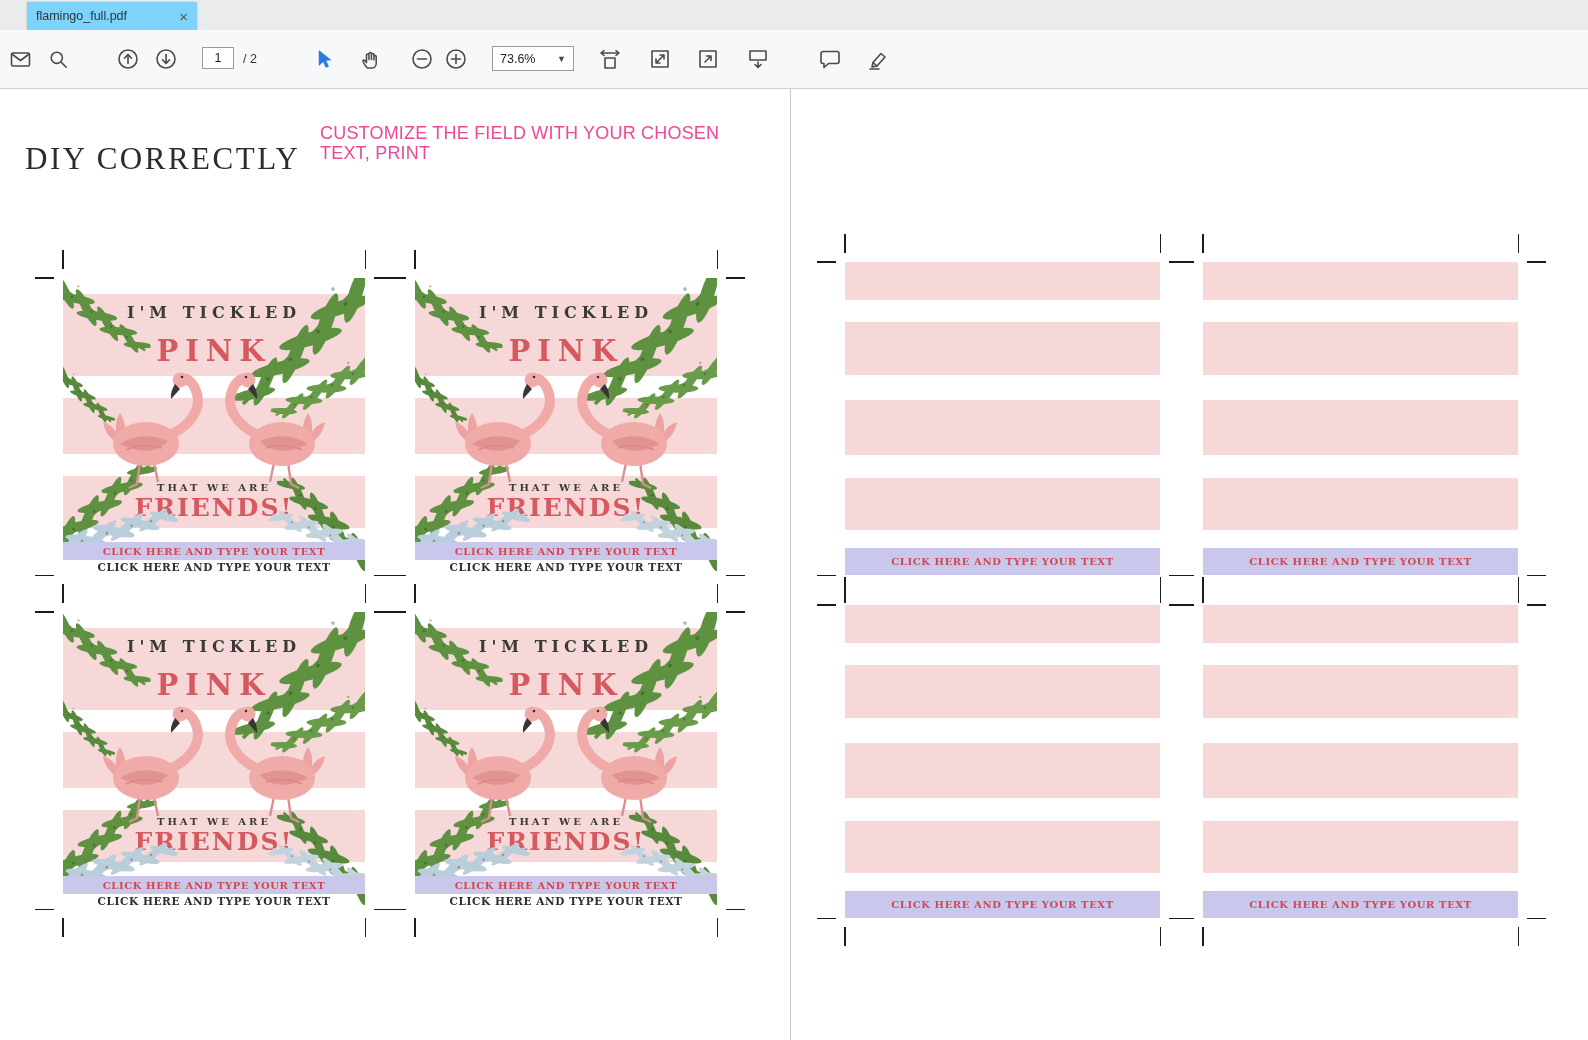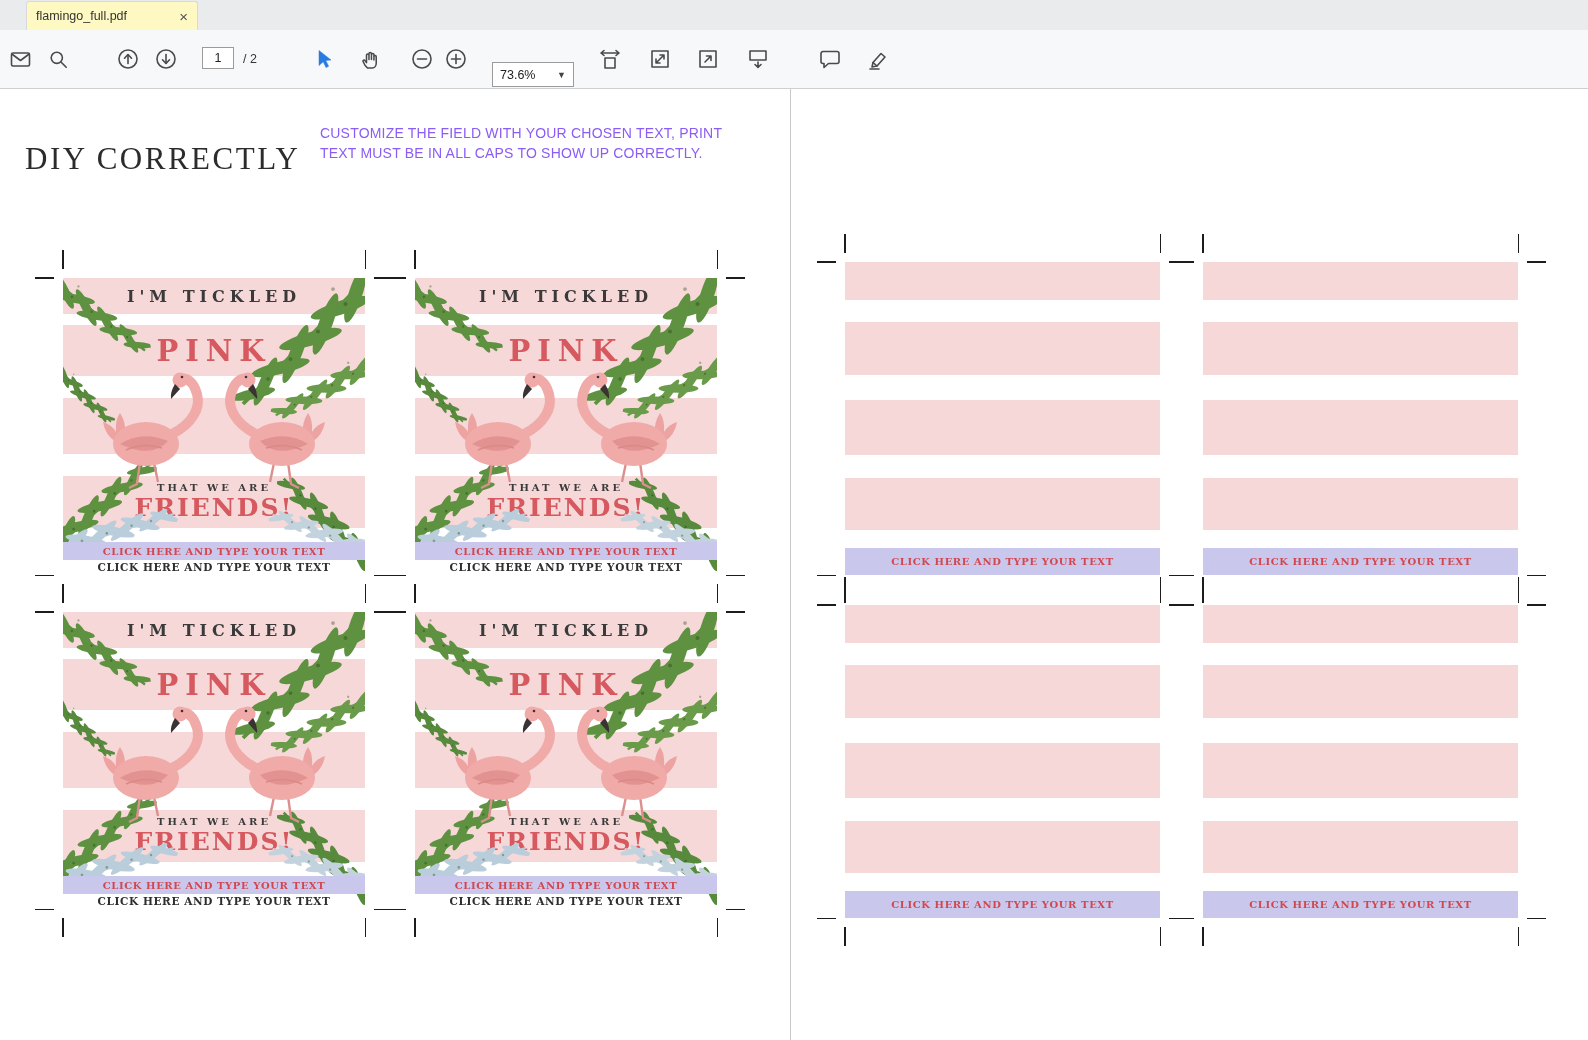--- a/index.html
+++ b/index.html
@@ -4,54 +4,54 @@
 <style>
   html,body{margin:0;padding:0;}
   body{
     width:1588px;height:1040px;position:relative;overflow:hidden;
     background:#fff;font-family:"Liberation Sans", sans-serif;
     -webkit-font-smoothing:antialiased;
   }
   
   .tabbar{position:absolute;top:0;left:0;right:0;height:30px;background:#e9ebed;
     border-bottom:1px solid #d7d9da;display:flex;align-items:flex-end;}
-  .tab{height:29px;margin-left:26px;width:172px;background:#fef9c3;
+  .tab{height:29px;margin-left:26px;width:172px;background:#7dd3fc;
     border:1px solid #d7d9da;border-bottom:none;border-radius:3px 3px 0 0;
     display:flex;align-items:center;padding:0 9px;font-size:12.5px;color:#333;box-sizing:border-box;}
   .tab-title{flex:1;white-space:nowrap;overflow:hidden;}
   .tab-close{color:#555;font-size:15px;line-height:1;margin-left:6px;cursor:pointer;}
   
   .toolbar{position:absolute;top:30px;left:0;right:0;height:58px;background:#f7f8f9;
     border-bottom:1px solid #cdd0d2;}
   .tbtn{position:absolute;top:11px;width:36px;height:36px;display:flex;align-items:center;
     justify-content:center;border-radius:3px;cursor:pointer;}
   .tbtn svg{display:block;}
   .tico{stroke:#4a4a4d;fill:none;stroke-width:1.6;stroke-linecap:round;stroke-linejoin:round;}
   .page-input{position:absolute;top:17px;left:202px;width:32px;height:22px;border:1px solid #9b9b9b;
     background:#fff;text-align:center;font-size:12.5px;color:#222;box-sizing:border-box;padding:0;}
   .page-total{position:absolute;top:22px;left:243px;font-size:12.5px;color:#333;}
-  .zoom-box{position:absolute;top:32px;left:492px;width:82px;height:25px;border:1px solid #9b9b9b;
+  .zoom-box{position:absolute;top:16px;left:492px;width:82px;height:25px;border:1px solid #9b9b9b;
     background:#fff;display:flex;align-items:center;justify-content:space-between;
     font-size:12.5px;color:#222;padding:0 7px;box-sizing:border-box;cursor:pointer;}
   .zoom-caret{font-size:9px;color:#444;}
   
   .doc{position:absolute;top:89px;left:0;right:0;bottom:0;background:#fff;}
   .page-divider{position:absolute;top:89px;bottom:0;left:790px;width:1px;background:#c9c9c9;}
   .heading{position:absolute;left:25px;top:120px;font-family:"Liberation Serif", serif;
     font-size:31px;letter-spacing:2.5px;color:#2c2c2c;font-weight:400;}
-  .instructions{position:absolute;left:320px;top:124px;width:420px;font-size:14px;
-    line-height:19.5px;color:#8b5cf6;letter-spacing:.2px;}
+  .instructions{position:absolute;left:320px;top:124px;width:420px;font-size:18px;
+    line-height:19.5px;color:#ec4899;letter-spacing:.2px;}
   
   .slot{position:absolute;background:#fff;}
   .card{width:302px;height:297px;}
   .blank{width:315px;height:313px;}
   .card-inner{position:absolute;top:0;left:0;right:0;bottom:0;overflow:hidden;}
   .bar{position:absolute;left:0;right:0;background:#f6d8d8;display:flex;align-items:center;
     justify-content:center;flex-direction:column;z-index:1;}
-  .card .b1{top:0;height:36px;}
+  .card .b1{top:16px;height:36px;}
   .card .b2{top:47px;height:51px;}
   .card .b3{top:120px;height:56px;}
   .card .b4{top:198px;height:52px;}
   .card .lav{top:264px;height:18px;}
   .blank .b1{top:0;height:38px;}
   .blank .b2{top:60px;height:53px;}
   .blank .b3{top:138px;height:55px;}
   .blank .b4{top:216px;height:52px;}
   .blank .lav{top:286px;height:27px;}
   .lav{position:absolute;left:0;right:0;background:#c9c7ec;display:flex;align-items:center;
@@ -245,21 +245,20 @@
       </svg>
   </div>
 </div>
 
 <div class="doc"></div>
 <div class="page-divider"></div>
 
 <h1 class="heading">DIY CORRECTLY</h1>
 <div class="instructions">
   <div>CUSTOMIZE THE FIELD WITH YOUR CHOSEN TEXT, PRINT</div>
-  <div>TEXT MUST BE IN ALL CAPS TO SHOW UP CORRECTLY.</div>
 </div>
 
 <div class="slot card" style="left:63px;top:278px">
   <div class="card-inner">
     <div class="bar b1">
       <span class="t-ticked">I'M TICKLED</span>
     </div>
     <div class="bar b2">
       <span class="t-pink">PINK</span>
     </div>

